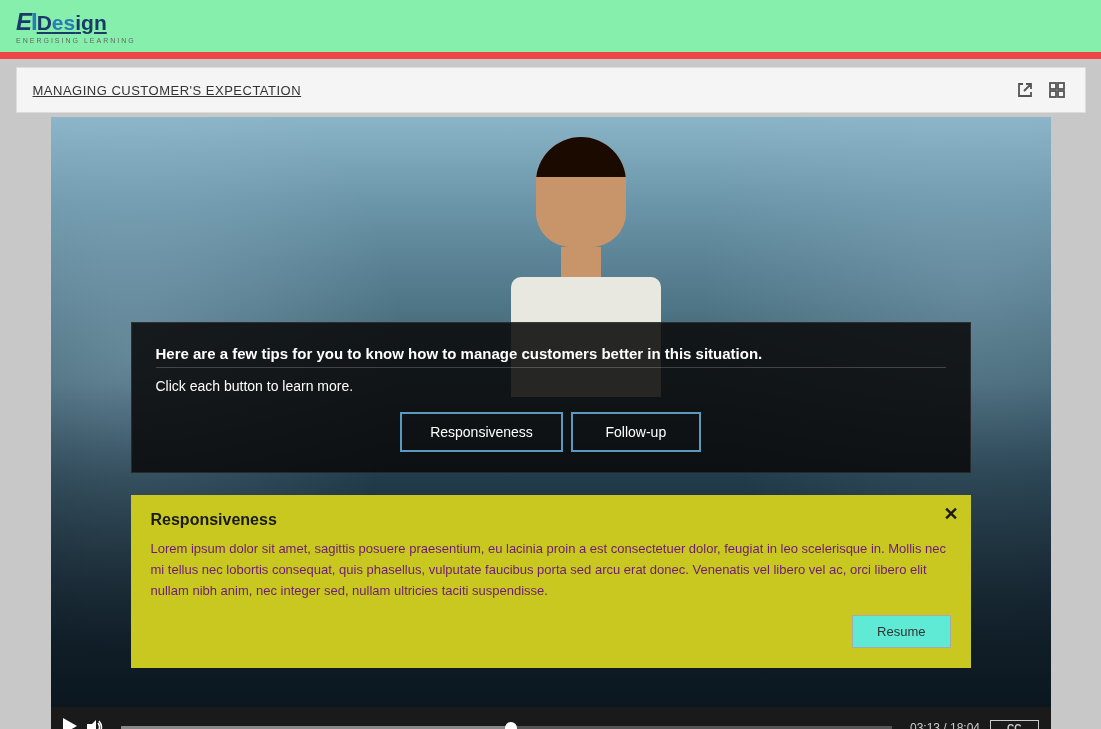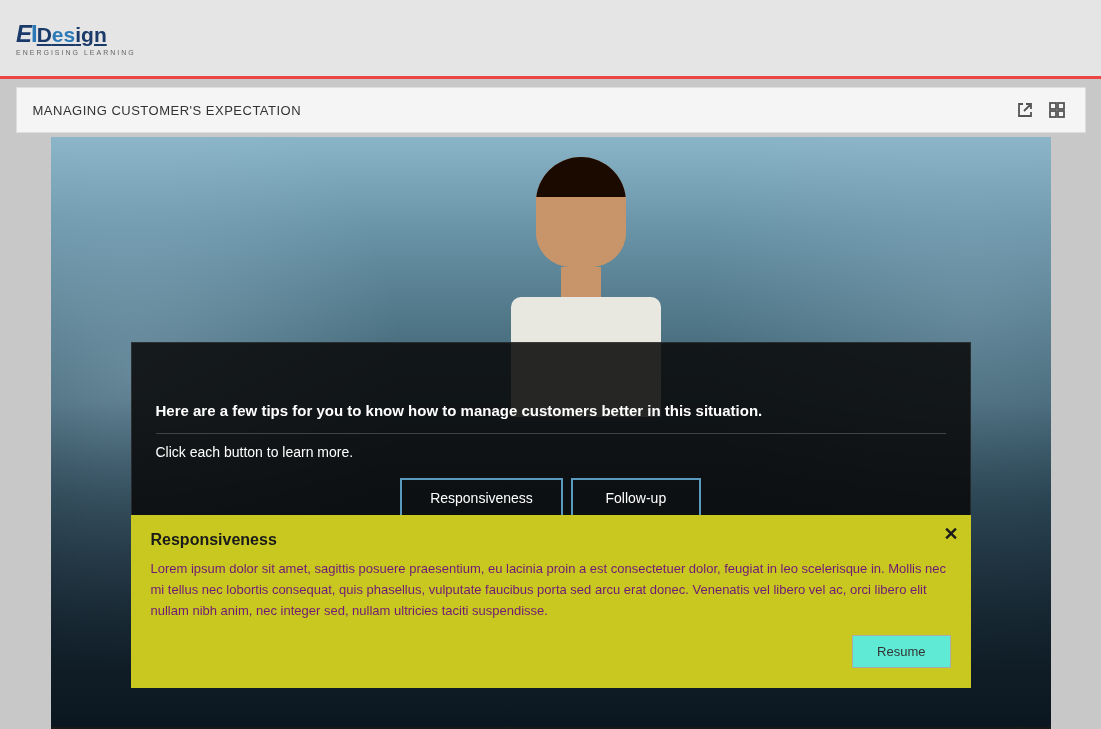--- a/index.html
+++ b/index.html
@@ -16,23 +16,23 @@
       height: 729px;
       background: #c8c8c8;
       display: flex;
       flex-direction: column;
       align-items: center;
     }
 
     
     .header {
       width: 100%;
-      background: #e5e5e5;
-      border-bottom: 3px solid #ef4444;
-      padding: 20px 16px;
+      background: #86efac;
+      border-bottom: 7px solid #ef4444;
+      padding: 8px 16px;
       display: flex;
       align-items: center;
     }
 
     
     .title-bar {
       width: 1070px;
       background: #f5f5f5;
       border: 1px solid #ddd;
       padding: 10px 16px;
@@ -40,20 +40,21 @@
       align-items: center;
       justify-content: space-between;
       margin-top: 8px;
     }
 
     .title-bar-text {
       font-size: 13px;
       color: #333;
       font-weight: 500;
       letter-spacing: 0.5px;
+      text-decoration: underline;
     }
 
     .title-bar-icons {
       display: flex;
       gap: 8px;
     }
 
     .icon-btn {
       width: 24px;
       height: 24px;
@@ -92,23 +93,22 @@
       padding: 20px 24px;
       z-index: 10;
     }
 
     .tip-text-1 {
       font-size: 15px;
       color: #ffffff;
       font-weight: bold;
       line-height: 1.4;
       border-bottom: 1px solid rgba(255,255,255,0.2);
-      padding-bottom: 12px;
+      padding-bottom: 3px;
       margin-bottom: 10px;
-      margin-top: 37px;
     }
 
     .tip-text-2 {
       font-size: 14px;
       color: #ffffff;
       margin-bottom: 18px;
     }
 
     .buttons-row {
       display: flex;

